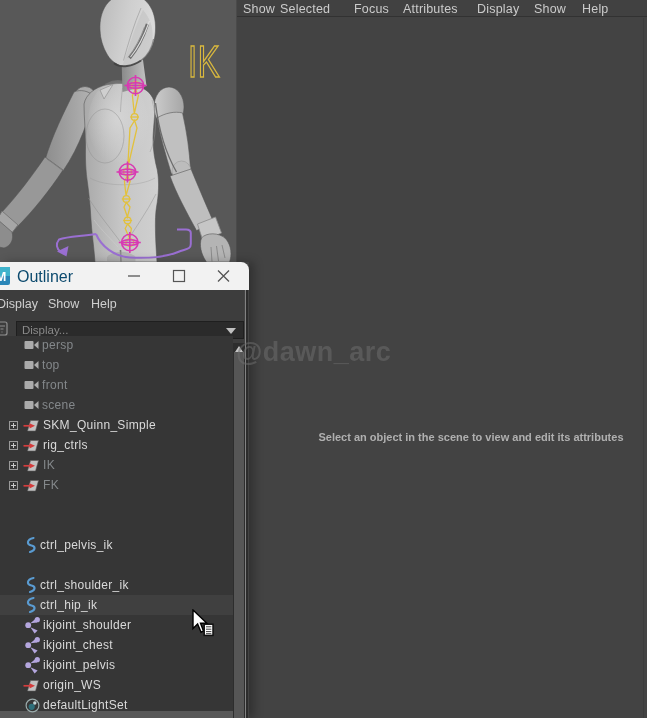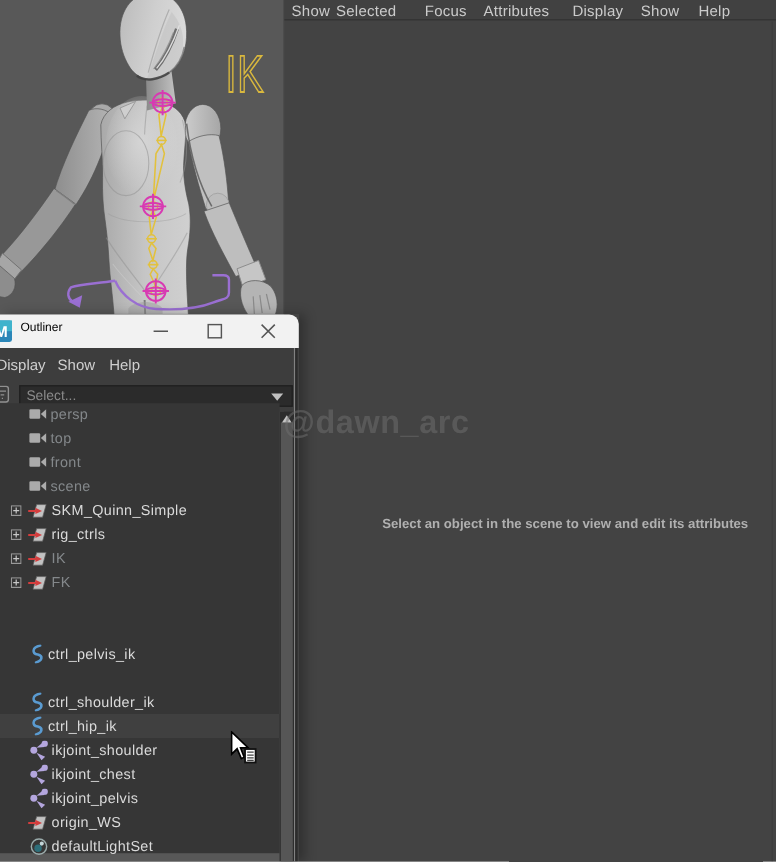--- a/index.html
+++ b/index.html
@@ -5,21 +5,21 @@
 html,body{width:647px;height:718px;overflow:hidden}
 #stage{position:relative;width:647px;height:718px;overflow:hidden;background:#434343;font-family:"Liberation Sans",sans-serif}
 #vp{position:absolute;left:0;top:0;width:237px;height:718px;background:#585858}
 #panel{position:absolute;left:237px;top:0;width:410px;height:718px;background:#434343}
 #mbar{position:absolute;left:0;top:0;width:410px;height:17px;background:#414141;border-bottom:1px solid #323232}
 .mi{position:absolute;top:2px;font-size:12.5px;color:#cbcbcb;letter-spacing:.2px}
 #seltext{position:absolute;left:34px;top:431px;width:400px;text-align:center;font-size:11px;font-weight:bold;color:#b0b0b0;letter-spacing:0}
 #wm{position:absolute;left:236px;top:337px;font-size:27px;font-weight:bold;color:rgba(110,110,110,.53);letter-spacing:.5px;z-index:40;white-space:pre}
 #win{position:absolute;left:0;top:262px;width:249px;height:456px;z-index:10;box-shadow:5px 0 9px rgba(0,0,0,0.28)}
 #tbar{position:absolute;left:0;top:0;width:249px;height:28px;background:#f2f2f2;border-top-right-radius:8px}
-#ttext{position:absolute;left:17px;top:6px;font-size:10px;color:#000000}
+#ttext{position:absolute;left:17px;top:6px;font-size:16px;color:#0c4a6e}
 #chrome{position:absolute;left:0;top:28px;width:244px;height:53px;background:#3d3d3d}
 .wmi{position:absolute;top:7px;font-size:12.5px;color:#cfcfcf}
 #sbox{position:absolute;left:16px;top:31px;width:228px;height:18px;background:#2b2b2b;border:1px solid #1f1f1f;color:#8a8a8a;font-size:11.5px;line-height:16px;padding-left:5px}
 #sarr{position:absolute;left:226px;top:38px;width:0;height:0;border-left:5px solid transparent;border-right:5px solid transparent;border-top:6px solid #c0c0c0}
 #list{position:absolute;left:0;top:74px;width:233px;height:375px;background:#363636}
 #hirow{position:absolute;left:0;top:259px;width:233px;height:20px;background:#404040}
 #strack{position:absolute;left:233px;top:81px;width:11.5px;height:375px;background:#2d2d2d}
 #sthumb{position:absolute;left:234px;top:90px;width:9.5px;height:366px;background:#565656}
 #uparr{position:absolute;left:234.5px;top:84px;width:0;height:0;border-left:4.5px solid transparent;border-right:4.5px solid transparent;border-bottom:6px solid #c4c4c4}
 #wbord1{position:absolute;left:244.5px;top:28px;width:1px;height:428px;background:#828282}
@@ -166,21 +166,21 @@
           <path d="M 9 14 L 21 14" stroke="#555555" stroke-width="1.3"></path>
           <rect x="54.5" y="8.5" width="11" height="11" fill="none" stroke="#555555" stroke-width="1.2"></rect>
           <path d="M 99 8.5 L 110 19.5 M 110 8.5 L 99 19.5" stroke="#555555" stroke-width="1.3"></path>
         </svg>
         <span id="ttext">Outliner</span>
       </div>
     <div id="chrome">
       <span class="wmi" style="left:-3px">Display</span>
       <span class="wmi" style="left:48px">Show</span>
       <span class="wmi" style="left:91px">Help</span>
-      <div id="sbox">Select...</div>
+      <div id="sbox">Display...</div>
       <div id="sarr"></div>
         <svg width="12" height="16" viewBox="0 0 12 16" style="position:absolute;left:-4px;top:31px">
           <rect x="1" y="1" width="10" height="13" rx="2" fill="none" stroke="#909090" stroke-width="1.2"></rect>
           <path d="M 3 5 L 9 5 M 4.5 8 L 7.5 8 M 5.5 11 L 6.5 11" stroke="#909090" stroke-width="1.1"></path>
         </svg>
     </div>
     <div id="list">
         <div id="hirow"></div>
         <div class="row dim" style="top:-1px">
           <svg style="margin-left:24px" width="15" height="12" viewBox="0 0 15 12">

